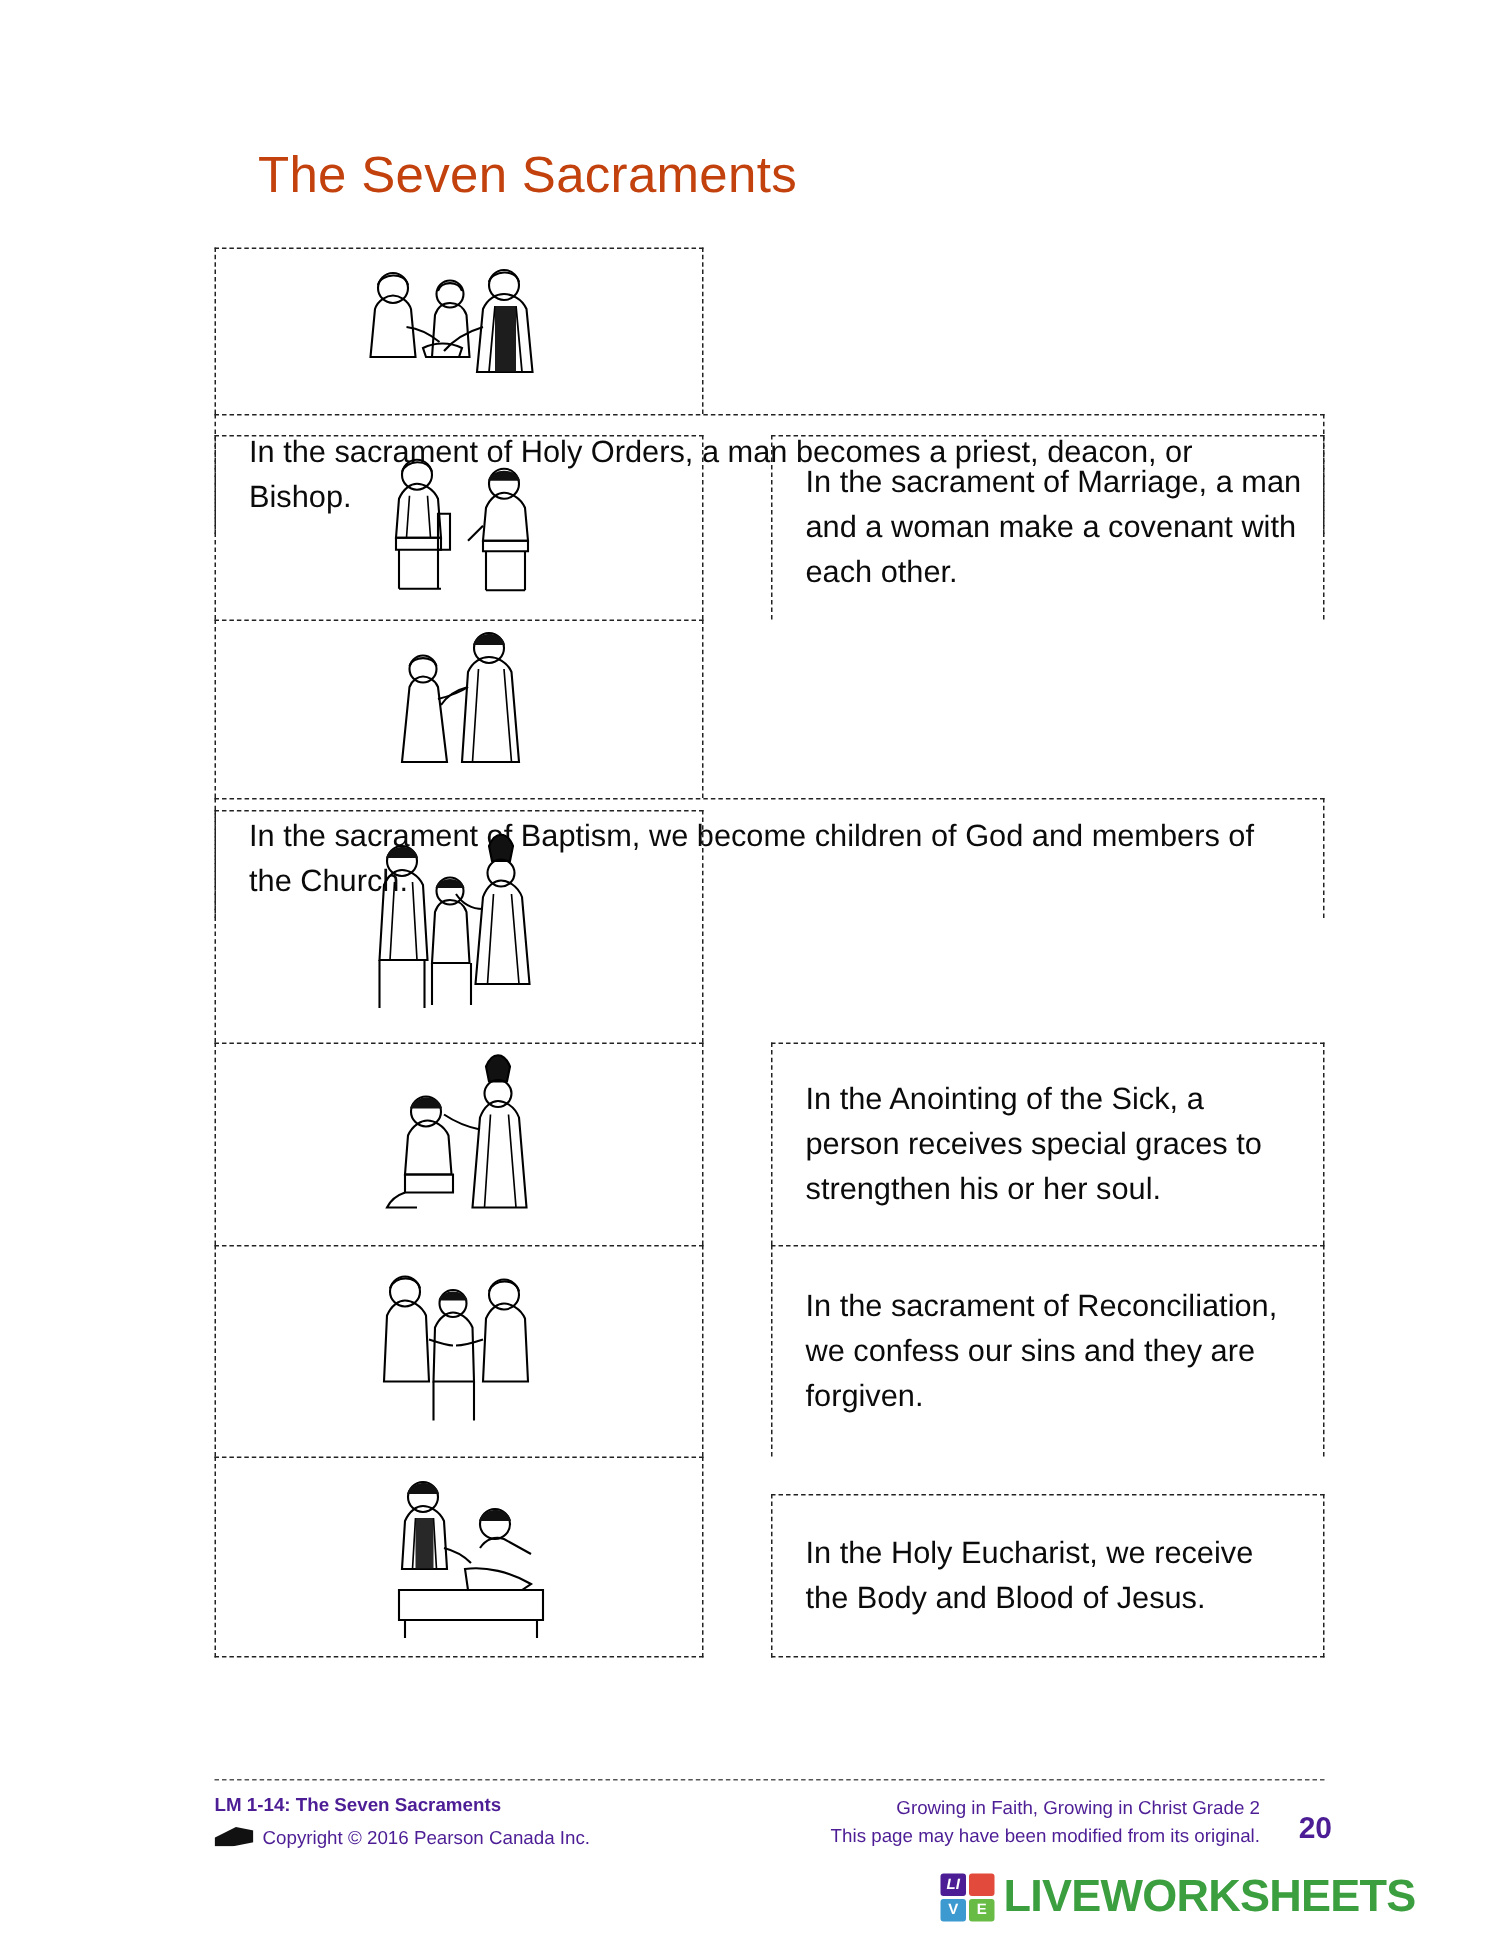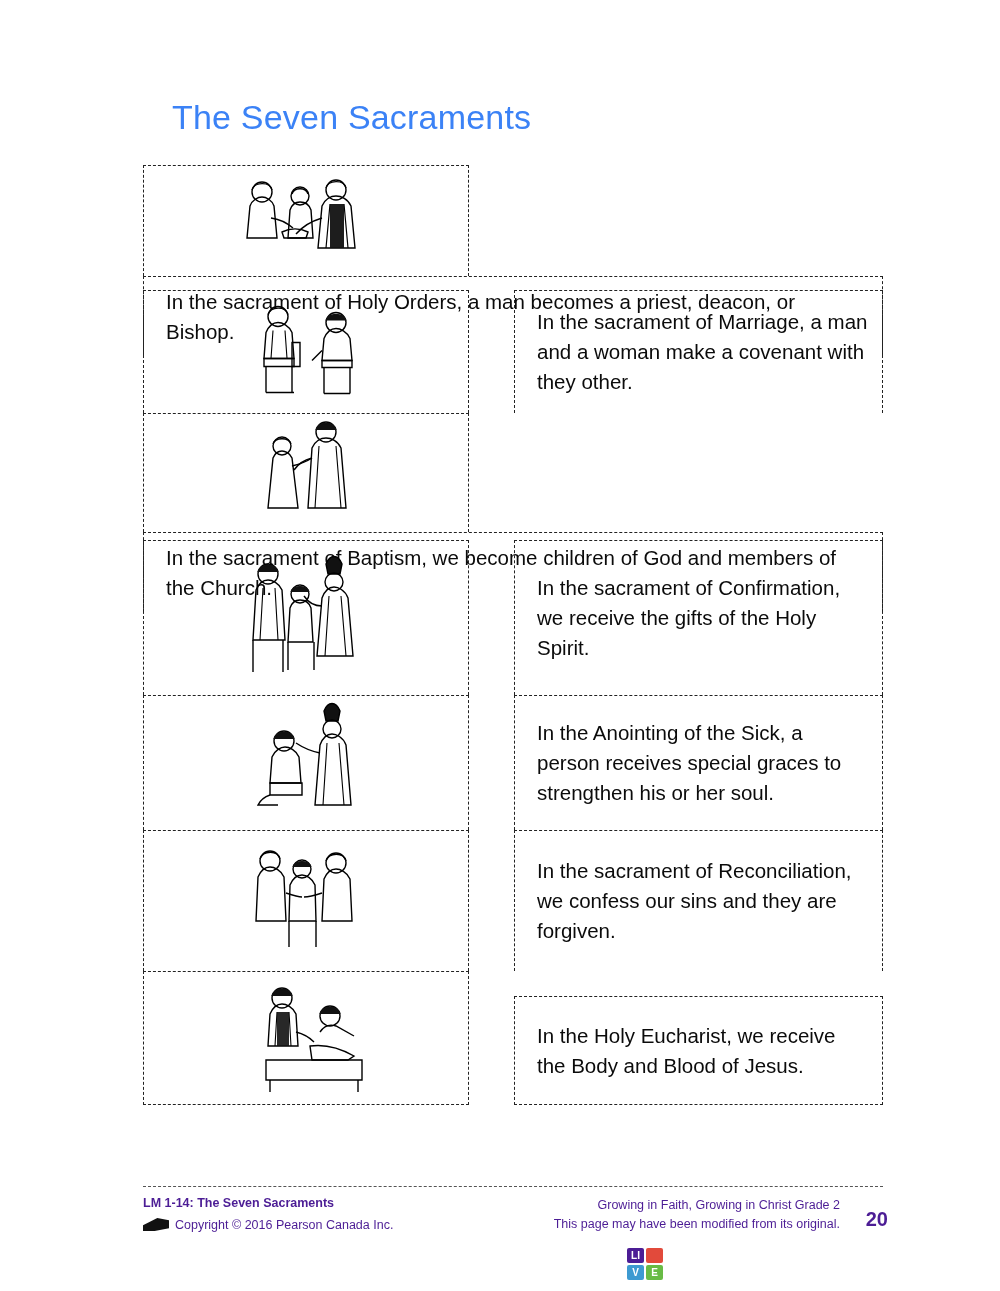--- a/index.html
+++ b/index.html
@@ -15,21 +15,21 @@
     background: #ffffff;
     overflow: hidden;
   }
 
   
   .title {
     position: absolute;
     left: 172px;
     top: 98px;
     font-size: 34px;
-    color: #3b82f6;
+    color: #c2410c;
     font-weight: 400;
     letter-spacing: 0.2px;
   }
 
   
   .sheet {
     position: absolute;
     left: 143px;
     top: 165px;
     width: 740px;
@@ -138,21 +138,21 @@
     grid-template-rows: 15px 15px;
     gap: 2px;
   }
   .cube {
     color: #fff;
     font-size: 10px;
     font-weight: bold;
     display: flex; align-items: center; justify-content: center;
     border-radius: 2px;
   }
-  .cube.l { background: #4c1d95; }
+  .cube.l { background: #4c1d95; font-style: italic; }
   .cube.i { background: #e24a3b; }
   .cube.v { background: #3d9ad1; }
   .cube.e { background: #68bb45; }
   .lw-text {
     font-size: 30px;
     font-weight: bold;
     color: #3b9e3f;
     letter-spacing: -0.5px;
   }
 </style>
@@ -213,21 +213,21 @@
             <path d="M100 26c3-8 17-8 20 0" fill="#111" stroke="#111"></path>
             <path d="M98 44c3-7 8-10 12-10s11 3 14 10l2 22H96z"></path>
             <path d="M96 66h30v7H96z"></path>
             <path d="M98 73v26M124 73v26M98 99h26"></path>
             <path d="M96 56l-10 10"></path>
           </svg>
         </div>
       </div>
       <div class="gap"></div>
       <div class="cell-txt">
-        <p>In the sacrament of Marriage, a man and a woman make a covenant with they other.</p>
+        <p>In the sacrament of Marriage, a man and a woman make a covenant with each other.</p>
       </div>
     </div>
 
     <div class="row" style="height:127px;flex-direction:column;">
       <div class="cell-img">
         <div class="illo">
           <svg viewBox="0 0 160 118" xmlns="http://www.w3.org/2000/svg" fill="none" stroke="#000" stroke-width="1.4">
 
             <circle cx="56" cy="32" r="9"></circle>
             <path d="M47 30c2-7 16-7 18 0"></path>
@@ -266,23 +266,20 @@
 
             <path d="M100 16c4-10 12-10 16 0l-2 10h-12z" fill="#111" stroke="#000"></path>
             <circle cx="108" cy="34" r="9"></circle>
             <path d="M96 50c3-8 8-11 12-11s11 3 14 11l5 58H91z"></path>
             <path d="M103 48l-4 60M115 48l5 60" stroke-width="1.1"></path>
             <path d="M96 58c-8 0-14-4-18-10"></path>
           </svg>
         </div>
       </div>
       <div class="gap"></div>
-      <div class="cell-txt">
-        <p>In the sacrament of Confirmation, we receive the gifts of the Holy Spirit.</p>
-      </div>
     </div>
 
     <div class="row" style="height:135px;">
       <div class="cell-img">
         <div class="illo">
           <svg viewBox="0 0 160 124" xmlns="http://www.w3.org/2000/svg" fill="none" stroke="#000" stroke-width="1.4">
 
             <circle cx="58" cy="40" r="10"></circle>
             <path d="M48 38c3-9 18-9 20 0" fill="#111" stroke="#111"></path>
             <path d="M46 56c3-7 9-10 13-10s11 3 14 10l2 26H44z"></path>
@@ -377,15 +374,16 @@
     <div class="page-num">20</div>
   </div>
 
   <div class="lw">
     <div class="lw-cubes">
       <span class="cube l">LI</span>
       <span class="cube i"></span>
       <span class="cube v">V</span>
       <span class="cube e">E</span>
     </div>
+    <div class="lw-text">LIVEWORKSHEETS</div>
   </div>
 
 </div>
 
 </body></html>

